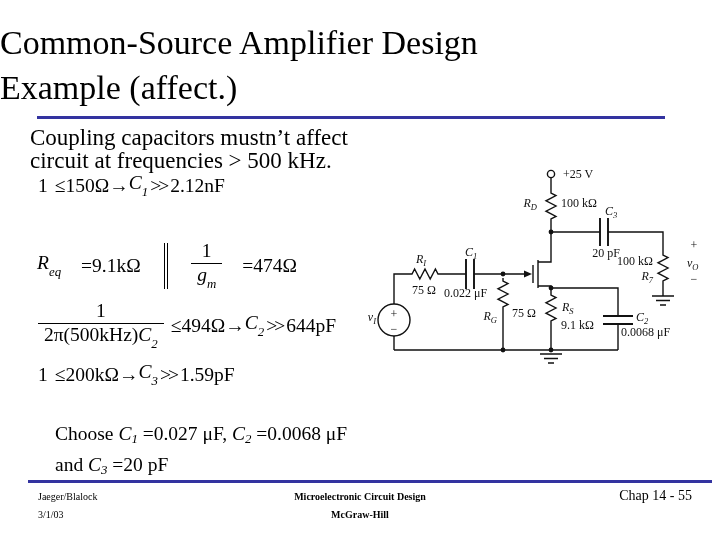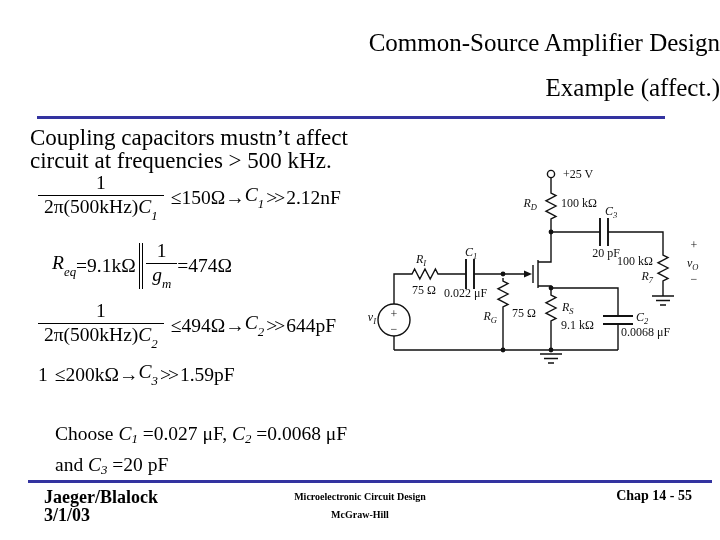--- a/index.html
+++ b/index.html
@@ -1,40 +1,40 @@
 <!DOCTYPE html>
 <html><head>
 <meta charset="utf-8">
 <style>
   html,body{margin:0;padding:0;background:#fff;}
   .slide{position:relative;width:720px;height:540px;background:#ffffff;
          font-family:"Liberation Serif",serif;color:#000;overflow:hidden;}
-  .title{position:absolute;top:20px;left:0;width:100%;text-align:right;
-         font-size:25px;font-weight:400;line-height:45px;margin:0;}
+  .title{position:absolute;top:20px;left:0;width:100%;text-align:left;
+         font-size:34px;font-weight:400;line-height:45px;margin:0;}
   .rule{position:absolute;background:#3333A0;}
   .title-rule{left:37px;top:116px;width:628px;height:3px;}
   .footer-rule{left:28px;top:480px;width:684px;height:3px;}
   .intro{position:absolute;left:26px;top:122px;font-size:23px;line-height:23px;margin:4px;}
   .eq{position:absolute;display:flex;align-items:center;font-size:19.5px;}
   .frac{display:inline-flex;flex-direction:column;align-items:center;}
   .frac .num{display:block;text-align:center;padding-bottom:1px;}
   .frac .den{display:block;border-top:1.6px solid #000;padding:0 6px;}
   i{font-family:"Liberation Serif",serif;}
   .sub{font-size:0.66em;font-style:italic;}
   .low{vertical-align:-0.55em;}
   .midsub{vertical-align:-0.25em;}
   .cond{margin-left:7px;}
   .gg{letter-spacing:-3px;margin-right:4px;margin-left:2px;}
   .pbars{align-self:center;width:2.5px;height:46px;border-left:1.8px solid #000;
          border-right:1.8px solid #000;margin:0 3px;}
   .choose{position:absolute;left:55px;top:421px;font-size:19.5px;line-height:25px;margin:0;}
-  .footer-left{position:absolute;left:44px;top:488px;font-size:18px;font-weight:bold;line-height:18px;}
+  .footer-left{position:absolute;left:38px;top:488px;font-size:10px;font-weight:normal;line-height:18px;}
   .footer-center{position:absolute;left:0;width:100%;top:488px;text-align:center;
                  font-size:10px;font-weight:bold;line-height:18px;}
-  .footer-right{position:absolute;right:28px;top:488px;font-size:14px;font-weight:bold;}
+  .footer-right{position:absolute;right:28px;top:488px;font-size:14px;font-weight:normal;}
   .circuit{position:absolute;left:360px;top:155px;}
   .circuit text{font-family:"Liberation Serif",serif;font-size:12px;fill:#111;}
   .circuit .it{font-style:italic;}
   .circuit .s8{font-size:8.5px;}
   .w{stroke:#111;stroke-width:1.4;fill:none;}
   .p2{stroke:#111;stroke-width:1.9;fill:none;}
   .nd{fill:#111;stroke:none;}
 </style>
 </head>
 <body>
@@ -43,30 +43,29 @@
 
   <h1 class="title"><span>Common-Source Amplifier Design</span><br><span>Example (affect.)</span></h1>
 
   <div class="rule title-rule"></div>
 
   <p class="intro"><span>Coupling capacitors mustn’t affect</span><br><span>circuit at frequencies &gt; 500 kHz.</span></p>
 
   <div class="eq" style="left:38px;top:172px;">
     <span class="frac">
         <span class="num">1</span>
-        <span class="den"><span>2π(500kHz)</span><i>C</i><span class="sub low">1</span></span>
       </span>
     <span class="cond">≤150Ω</span>
     <span>→</span>
     <span><i>C</i><span class="sub low">1</span></span>
     <span class="gg">&gt;&gt;</span>
     <span>2.12nF</span>
   </div>
 
-  <div class="eq" style="left:52px;top:240px;">
+  <div class="eq" style="left:37px;top:240px;gap:20px;">
     <span><i>R</i><span class="sub low">eq</span></span>
     <span>=9.1kΩ</span>
     <span class="pbars"></span>
     <span class="frac">
         <span class="num">1</span>
         <span class="den"><i>g</i><span class="sub low">m</span></span>
       </span>
     <span>=474Ω</span>
   </div>
 

